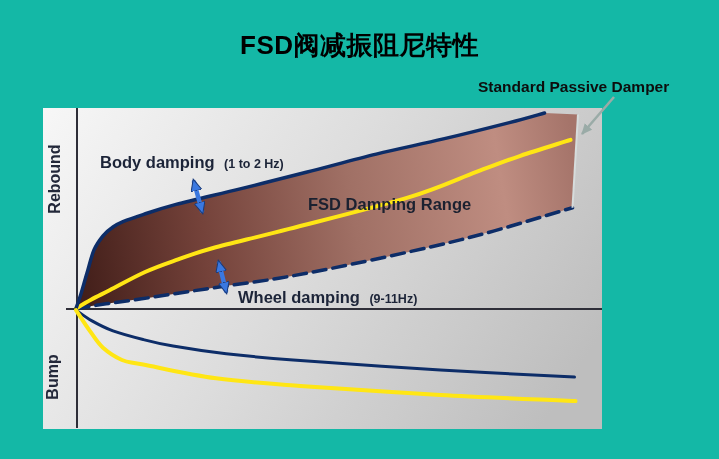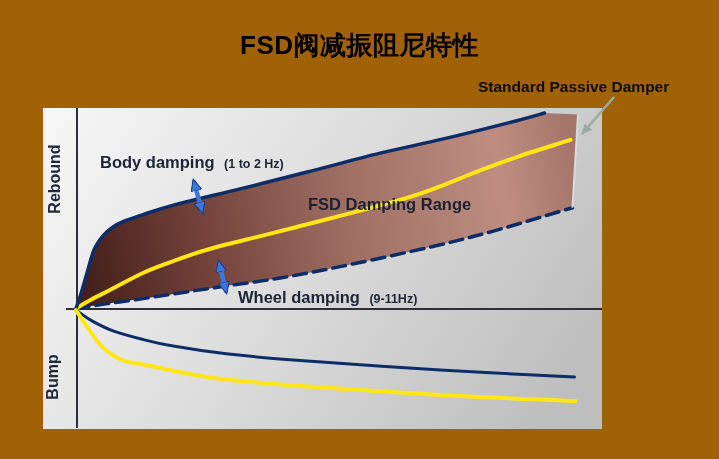--- a/index.html
+++ b/index.html
@@ -1,17 +1,17 @@
 <!DOCTYPE html>
 <html><head>
 <meta charset="utf-8">
 <style>
   html,body{margin:0;padding:0;background:#ffffff;}
   body{width:719px;height:459px;overflow:hidden;font-family:"Liberation Sans","DejaVu Sans",sans-serif;}
-  .stage{position:relative;width:719px;height:459px;background:#a16207;}
+  .stage{position:relative;width:719px;height:459px;background:#14b8a6;}
   .title{position:absolute;left:0;right:0;top:28px;text-align:center;
          font-size:26px;font-weight:700;color:#000000;letter-spacing:0.5px;}
   svg{position:absolute;left:0;top:0;}
   .axis{stroke:#2e2e38;stroke-width:2;}
   .axis-label{font-size:16px;font-weight:700;fill:#23283a;}
   .anno-main{font-size:16.5px;font-weight:700;fill:#1c2438;}
   .anno-small{font-size:12.5px;font-weight:700;fill:#1c2438;}
   .anno-range{font-size:16.5px;font-weight:700;fill:#1b2130;}
   .spd{font-size:15.5px;font-weight:700;fill:#0d0d0d;}
   .blue-arrow{stroke:#3a78e0;stroke-width:4.5;stroke-linecap:round;}

